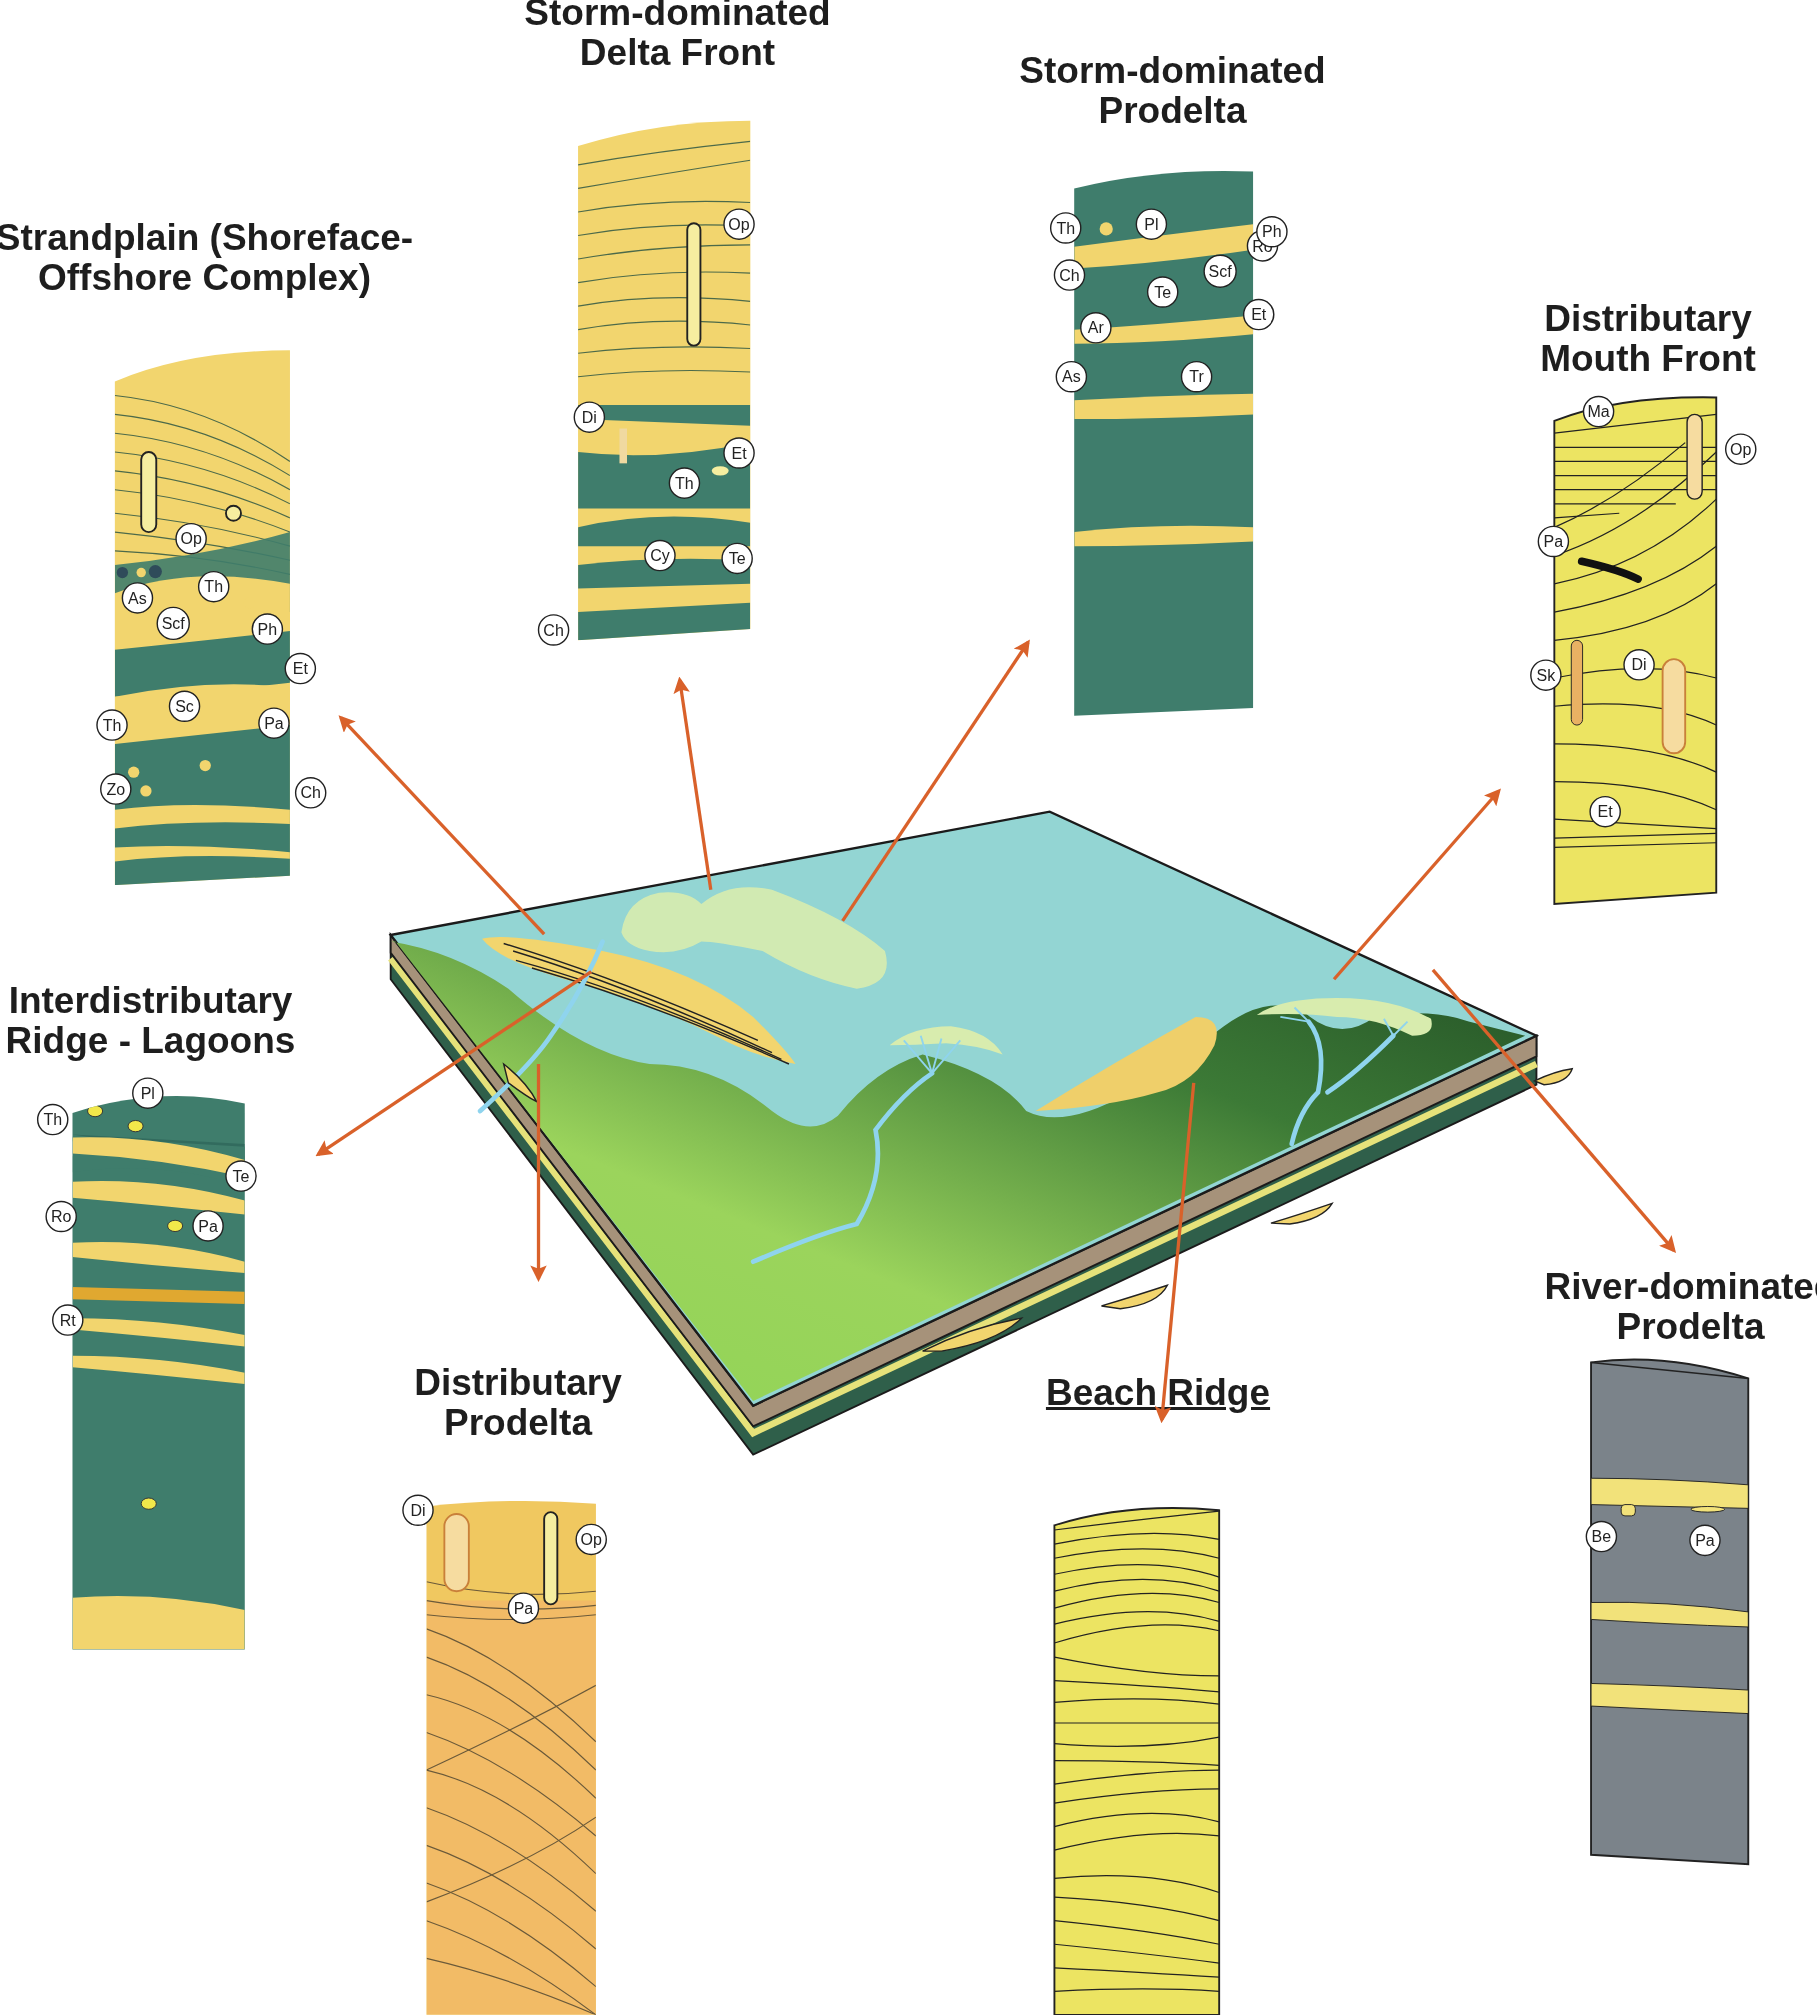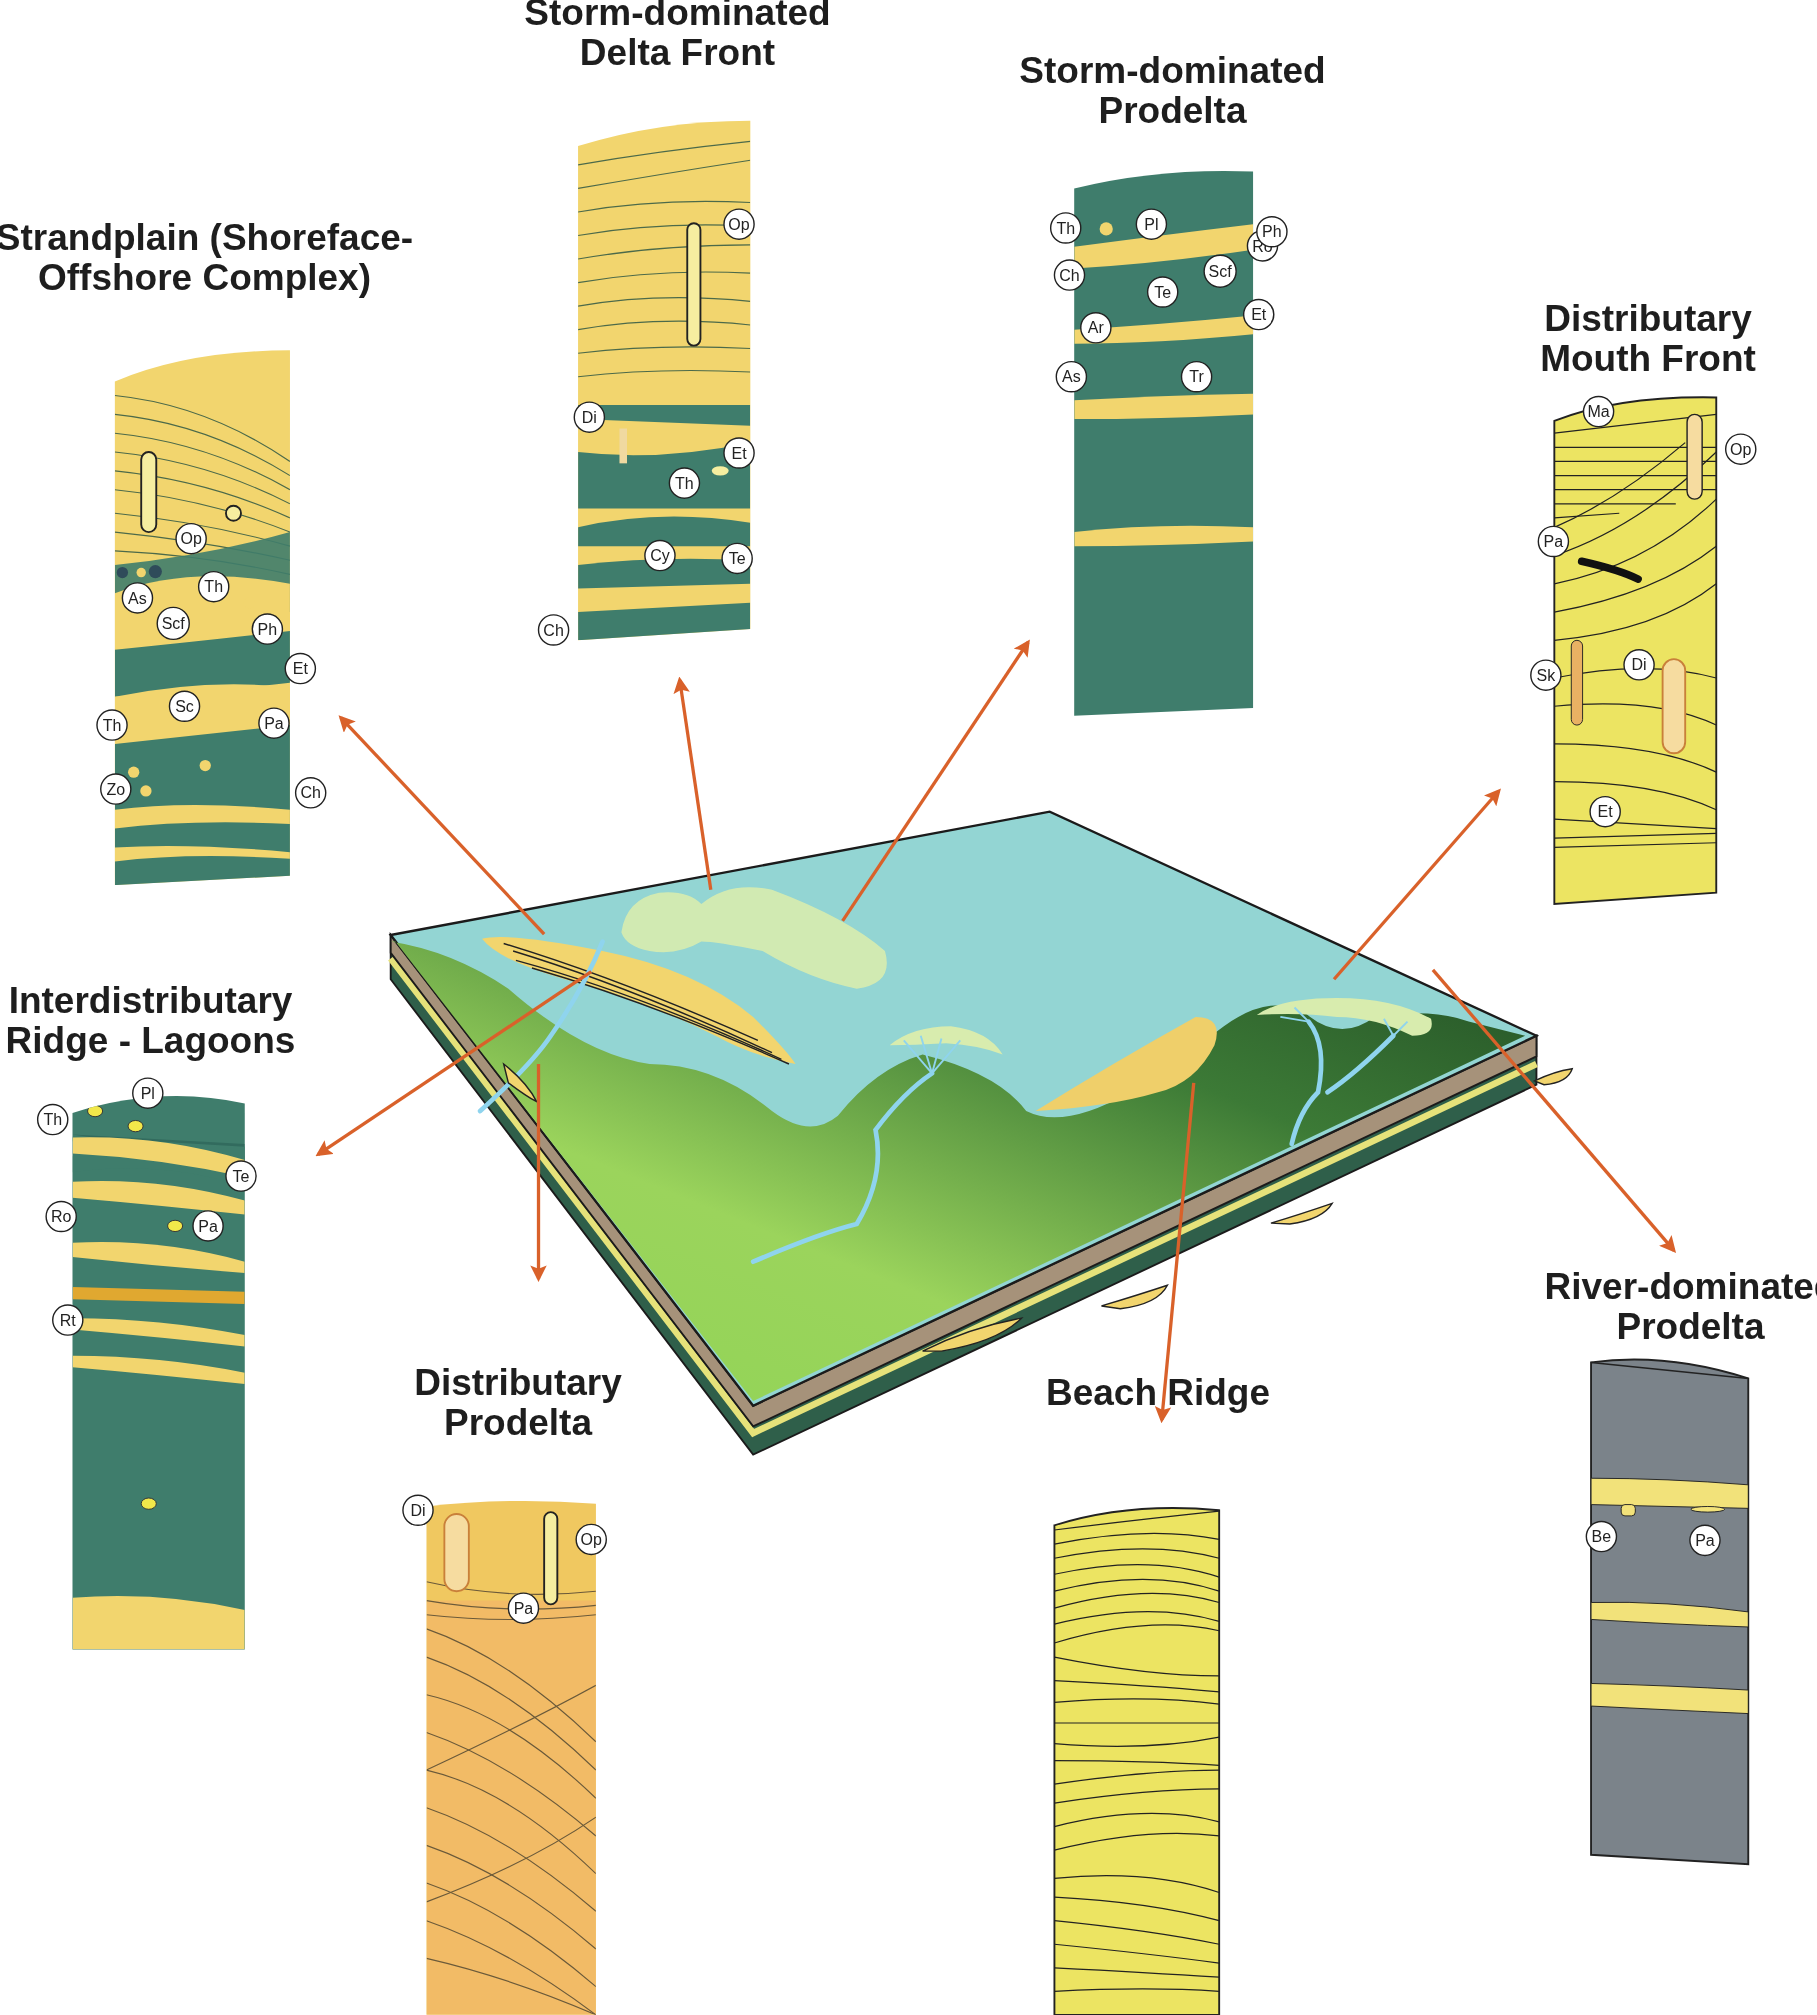--- a/index.html
+++ b/index.html
@@ -31,21 +31,21 @@
   <span>Mouth Front</span>
 </div>
 <div class="title" style="left:0px; top:981px; width:301px;">
   <span>Interdistributary</span>
   <span>Ridge - Lagoons</span>
 </div>
 <div class="title" style="left:377px; top:1363px; width:282px;">
   <span>Distributary</span>
   <span>Prodelta</span>
 </div>
-<div class="title" style="left:1017px; top:1373px; width:282px;">
+<div class="title" style="left:1017px; top:1373px; width:282px;text-decoration:underline;">
   <span>Beach Ridge</span>
 </div>
 <div class="title" style="left:1535px; top:1267px; width:311px;">
   <span>River-dominated</span>
   <span>Prodelta</span>
 </div>
 
 <svg class="canvas" width="1817" height="2015" viewBox="0 0 1930 2140">
   <defs>
     <linearGradient id="landGrad" x1="0" y1="1" x2="1" y2="0">

